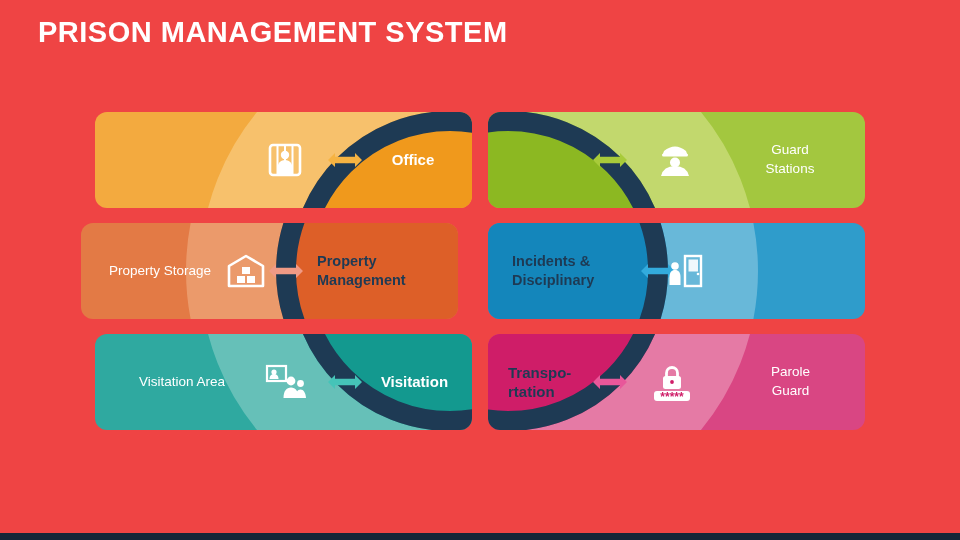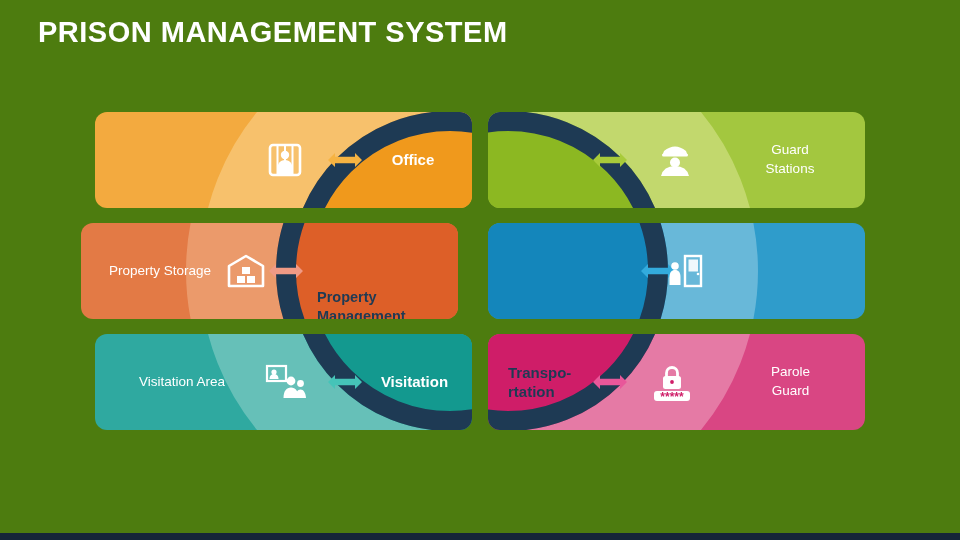--- a/index.html
+++ b/index.html
@@ -2,21 +2,21 @@
 <html><head>
 <meta charset="utf-8">
 <style>
   html,body{margin:0;padding:0;}
   body{
     width:960px;height:540px;
     background:#1e3a54;
     font-family:"Liberation Sans", sans-serif;
     overflow:hidden;
   }
-  .stage{position:relative;width:960px;height:540px;background:#4d7c0f;}
+  .stage{position:relative;width:960px;height:540px;background:#ef4444;}
   .page-title{
     position:absolute;left:38px;top:16px;
     color:#ffffff;font-size:29px;font-weight:700;letter-spacing:0.5px;
   }
   .bottom-bar{position:absolute;left:0;bottom:0;width:960px;height:7px;background:#152638;}
 
   .card{
     position:absolute;width:377px;height:96px;border-radius:12px;overflow:hidden;
     background:var(--mid);
   }
@@ -29,21 +29,21 @@
 
   .deco{position:absolute;left:0;top:0;display:block;}
   .tintband{fill:none;stroke:var(--light);stroke-width:90px;}
   .ringband{fill:var(--base);stroke:#1e3a54;stroke-width:20px;}
 
   .lbl{
     position:absolute;top:0;height:96px;display:flex;align-items:center;
     color:#ffffff;font-size:13.5px;line-height:1.4;
   }
   .lbl.bold{font-weight:700;font-size:15px;line-height:1.3;color:var(--boldtext);}
-  .lbl.smbold{font-weight:700;font-size:14.5px;line-height:1.3;color:var(--boldtext);margin-top:36px;}
+  .lbl.smbold{font-weight:700;font-size:14.5px;line-height:1.3;color:var(--boldtext);}
   .lbl.center{text-align:center;justify-content:center;}
 
   
   .c1 .left-lbl{left:38px;width:105px}
   .c1 .right-lbl{left:268px;width:100px}
   .c2 .left-lbl{left:28px;width:105px}
   .c2 .right-lbl{left:236px;width:130px}
   .c3 .left-lbl{left:44px;width:100px}
   .c3 .right-lbl{left:272px;width:95px}
   .c4 .left-lbl{left:36px;width:85px}
@@ -170,20 +170,21 @@
       </svg>
     </span>
     <div class="lbl center right-lbl">Guard Stations</div>
   </div>
 
   <div class="card c5" style="--base: #1486bb; --mid: #2f9ccb; --light: #68b8d9; --arrow: #33abdd; --boldtext: #1e3a54;">
     <svg class="deco" width="377" height="96" viewBox="0 0 377 96">
       <circle class="tintband" cx="20" cy="48" r="205"></circle>
       <circle class="ringband" cx="20" cy="48" r="150"></circle>
     </svg>
+    <div class="lbl smbold left-lbl">Incidents &amp; Disciplinary</div>
     <span class="arrow">
       <svg viewBox="0 0 36 16">
           <path d="M8 1 L1 8 L8 15 L8 11.2 L28 11.2 L28 15 L35 8 L28 1 L28 4.8 L8 4.8 Z"></path>
         </svg>
     </span>
     <span class="icon">
       <svg viewBox="0 0 44 44">
         <rect x="21" y="7" width="16" height="30" fill="none" stroke="#fff" stroke-width="2.4"></rect>
         <rect x="24.5" y="10.5" width="9.5" height="12" fill="#fff" opacity="0.9"></rect>
         <circle cx="34" cy="25" r="1.3" fill="#fff"></circle>

